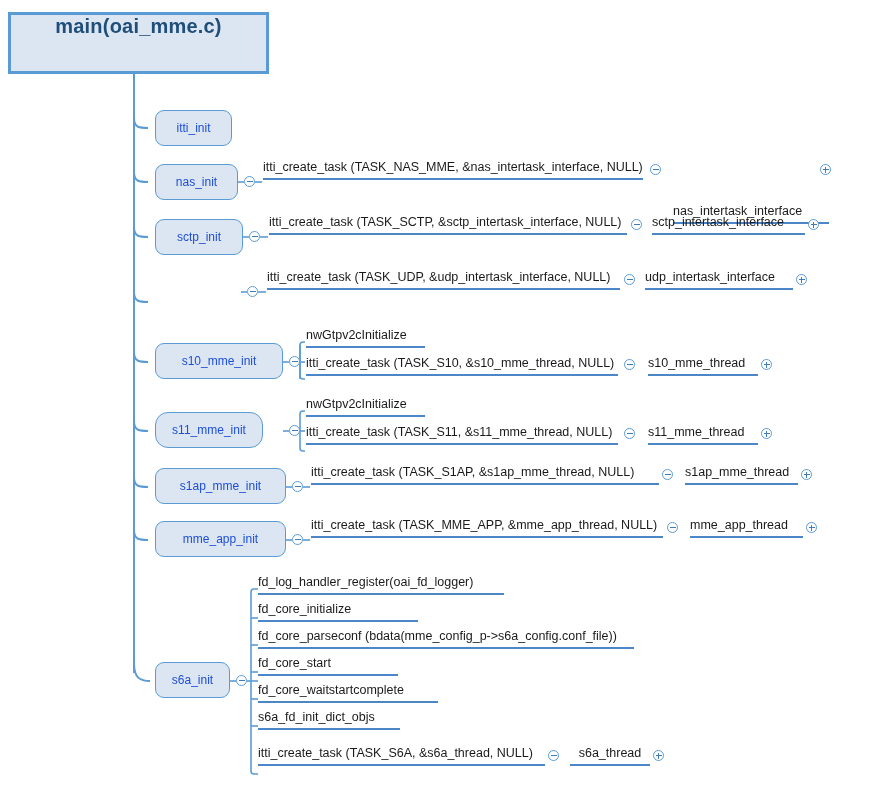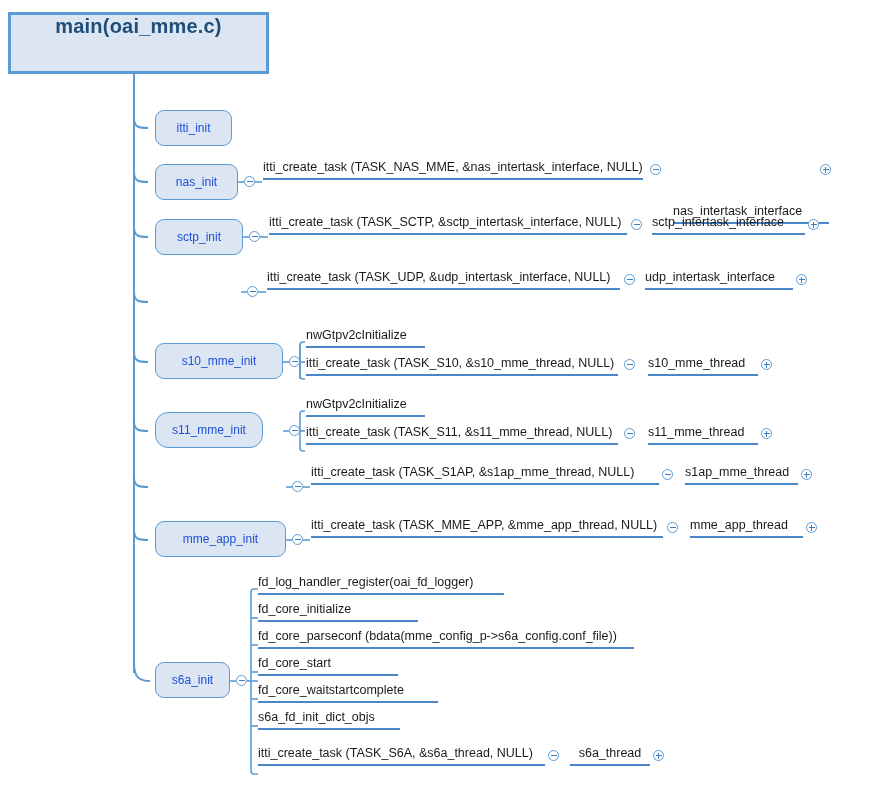--- a/index.html
+++ b/index.html
@@ -178,20 +178,23 @@
 
 
   <div class="node" style="left:155px; top:343px; width:128px;">
     <span class="label">s10_mme_init</span>
   </div>
 
   <div class="node" style="left:155px; top:412px; width:108px;border-radius:13px;">
     <span class="label">s11_mme_init</span>
   </div>
 
+  <div class="node" style="left:155px; top:468px; width:131px;">
+    <span class="label">s1ap_mme_init</span>
+  </div>
 
   <div class="node" style="left:155px; top:521px; width:131px;">
     <span class="label">mme_app_init</span>
   </div>
 
   <div class="node" style="left:155px; top:662px; width:75px;">
     <span class="label">s6a_init</span>
   </div>
 
   <div class="toggle" style="left:244px; top:176px;"></div>

